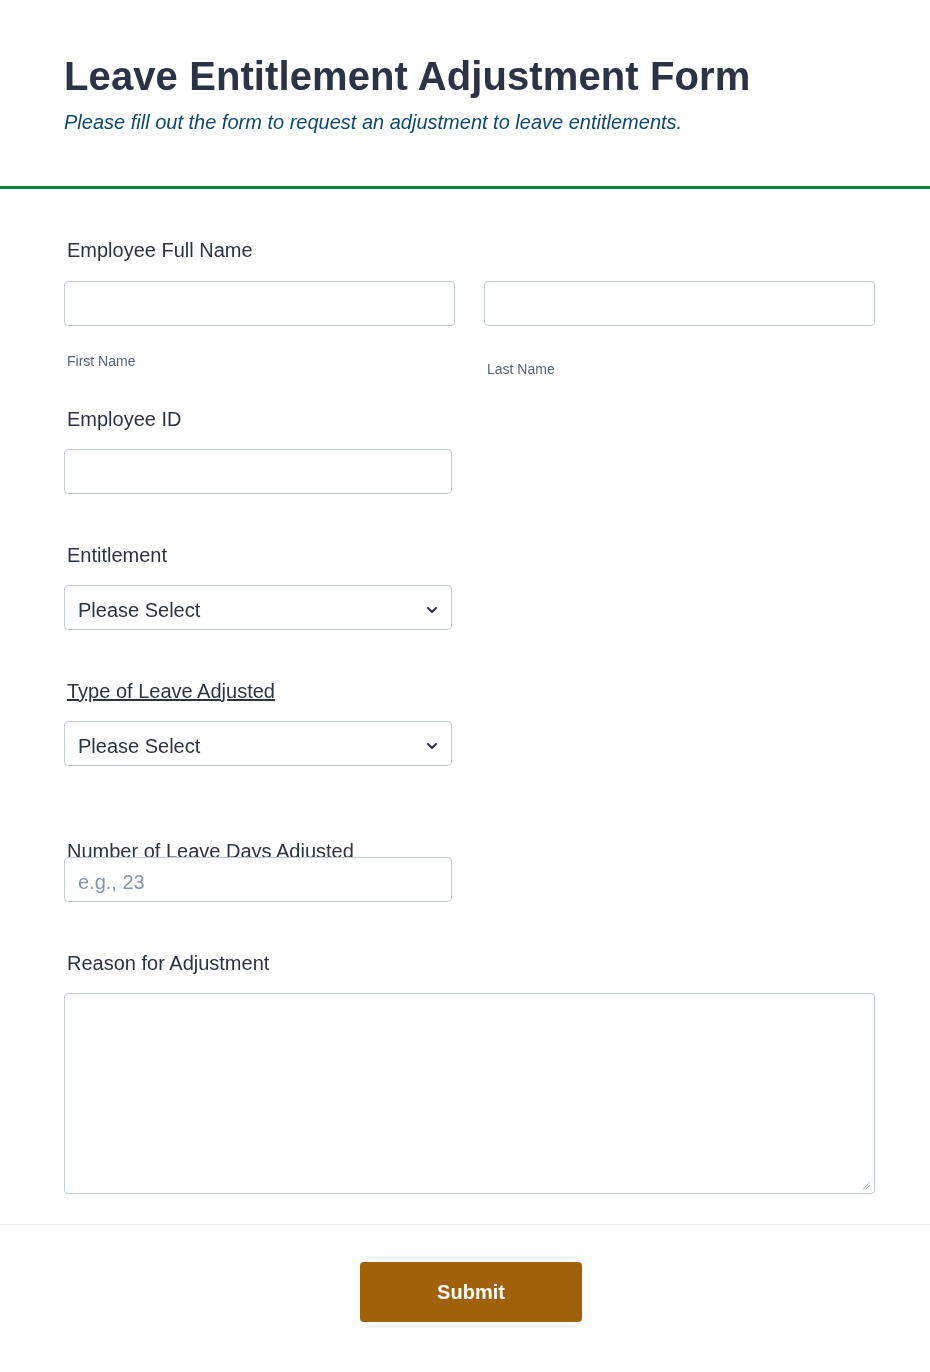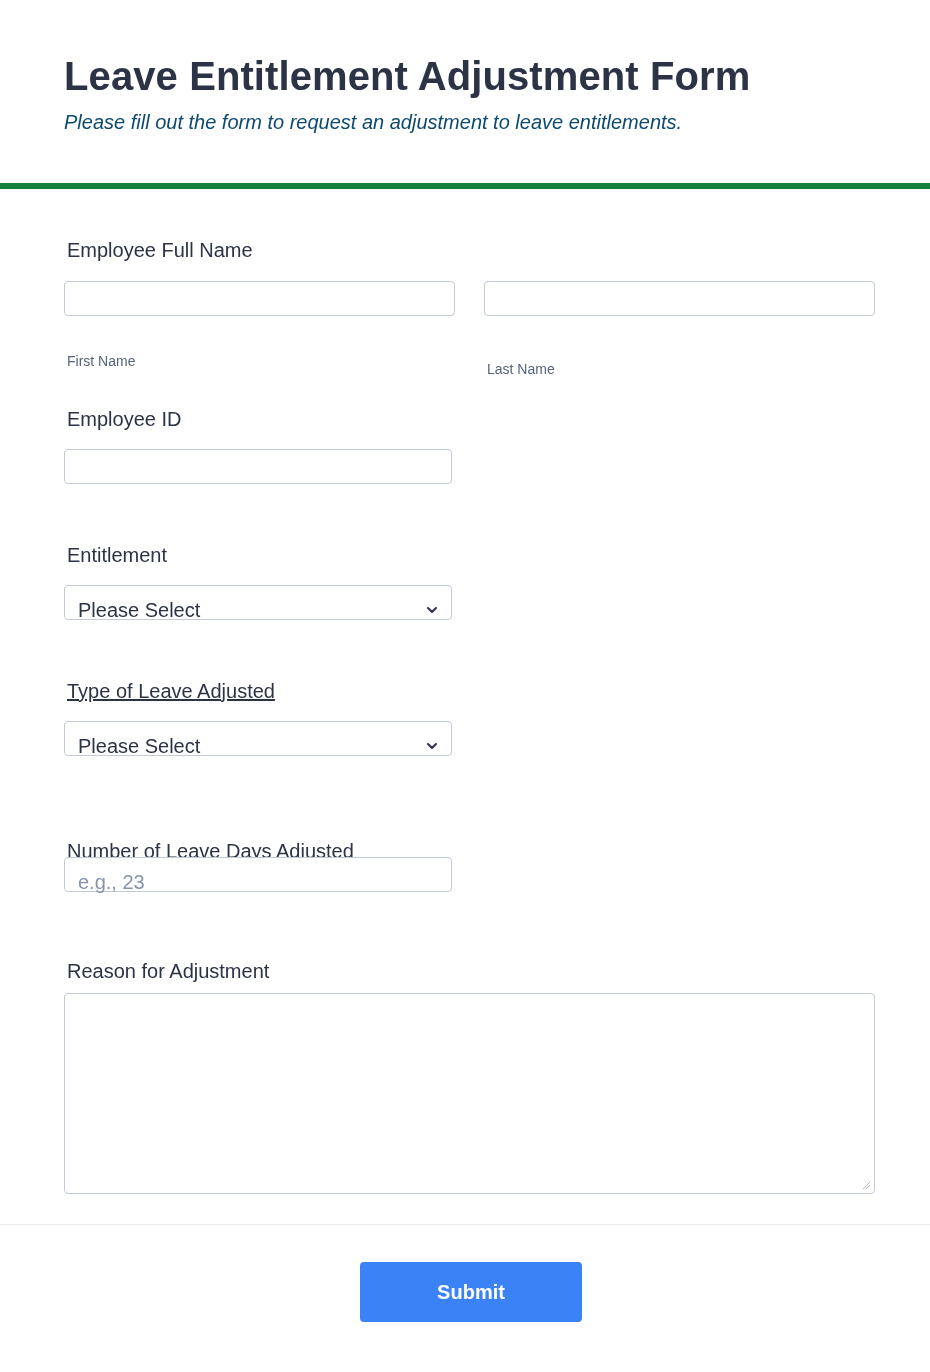--- a/index.html
+++ b/index.html
@@ -1,30 +1,30 @@
 <!DOCTYPE html>
 <html><head>
 <meta charset="utf-8">
 <style>
   * { box-sizing: border-box; margin: 0; padding: 0; }
   html, body { width: 930px; height: 1372px; background: #ffffff; }
   body { font-family: "Liberation Sans", "DejaVu Sans", sans-serif; color: #2c3345; position: relative; overflow: hidden; }
-  .header { position: absolute; left: 0; top: 0; width: 930px; height: 189px; border-bottom: 6px solid #15803d; }
+  .header { position: absolute; left: 0; top: 0; width: 930px; height: 189px; border-bottom: 3px solid #15803d; }
   .title { position: absolute; left: 64px; top: 54px; font-size: 40px; font-weight: bold; color: #2c3345; letter-spacing: 0.1px; white-space: nowrap; }
   .subtitle { position: absolute; left: 64px; top: 111px; font-size: 20px; color: #0c4a6e; white-space: nowrap; font-style: italic; }
   .label { position: absolute; left: 67px; font-size: 20px; color: #2c3345; white-space: nowrap; }
   .sublabel { position: absolute; font-size: 14px; color: #57647e; white-space: nowrap; }
-  .input { position: absolute; height: 35px; border: 1px solid #c3cad8; border-radius: 4px; background: #fff; }
+  .input { position: absolute; height: 45px; border: 1px solid #c3cad8; border-radius: 4px; background: #fff; }
   .select-text { position: absolute; left: 13px; top: 13px; font-size: 20px; color: #2c3345; }
   .placeholder { position: absolute; left: 13px; top: 13px; font-size: 20px; color: #8894ab; }
   .chev { position: absolute; right: 12px; top: 17px; width: 14px; height: 14px; }
   .textarea { position: absolute; left: 64px; top: 993px; width: 811px; height: 201px; border: 1px solid #c3cad8; border-radius: 4px; }
   .grip { position: absolute; right: 3px; bottom: 3px; width: 10px; height: 10px; }
   .footer-line { position: absolute; left: 0; top: 1224px; width: 930px; height: 1px; background: #e9eaf0; }
-  .submit { position: absolute; left: 360px; top: 1262px; width: 222px; height: 60px; background: #3b82f6; border-radius: 4px; color: #fff; font-size: 20px; font-weight: bold; display: flex; align-items: center; justify-content: center; border: none; font-family: "Liberation Sans", sans-serif; }
+  .submit { position: absolute; left: 360px; top: 1262px; width: 222px; height: 60px; background: #a16207; border-radius: 4px; color: #fff; font-size: 20px; font-weight: bold; display: flex; align-items: center; justify-content: center; border: none; font-family: "Liberation Sans", sans-serif; }
 </style>
 </head>
 <body>
 
 <div class="header">
   <h1 class="title">Leave Entitlement Adjustment Form</h1>
   <p class="subtitle">Please fill out the form to request an adjustment to leave entitlements.</p>
 </div>
 
 <div class="label" style="top:239px;">Employee Full Name</div>
@@ -50,21 +50,21 @@
   <svg class="chev" viewBox="0 0 14 14">
       <path d="M3 5 L7 9 L11 5" fill="none" stroke="#2c3345" stroke-width="2" stroke-linecap="round" stroke-linejoin="round"></path>
     </svg>
 </div>
 
 <div class="label" style="top:816px;margin-top:24px;">Number of Leave Days Adjusted</div>
 <div class="input" style="left:64px; top:857px; width:388px;">
   <span class="placeholder">e.g., 23</span>
 </div>
 
-<div class="label" style="top:952px;margin-top:8px;">Reason for Adjustment</div>
+<div class="label" style="top:952px;">Reason for Adjustment</div>
 <div class="textarea">
   <svg class="grip" viewBox="0 0 10 10">
       <path d="M2 9 L9 2 M5 9 L9 5" stroke="#b8bdc9" stroke-width="1"></path>
     </svg>
 </div>
 
 <div class="footer-line"></div>
 <button class="submit">Submit</button>
 
 </body></html>

